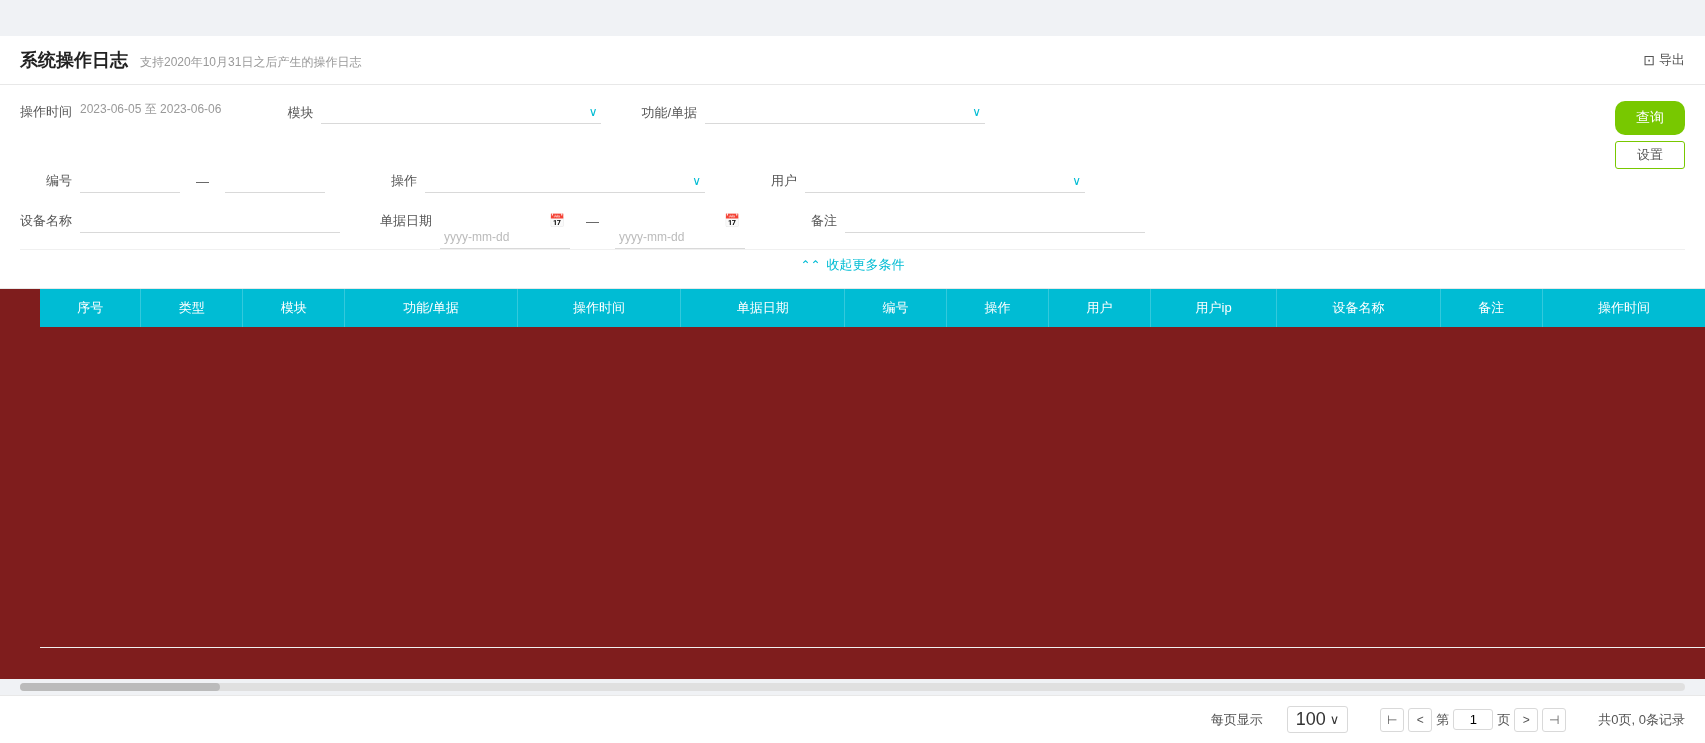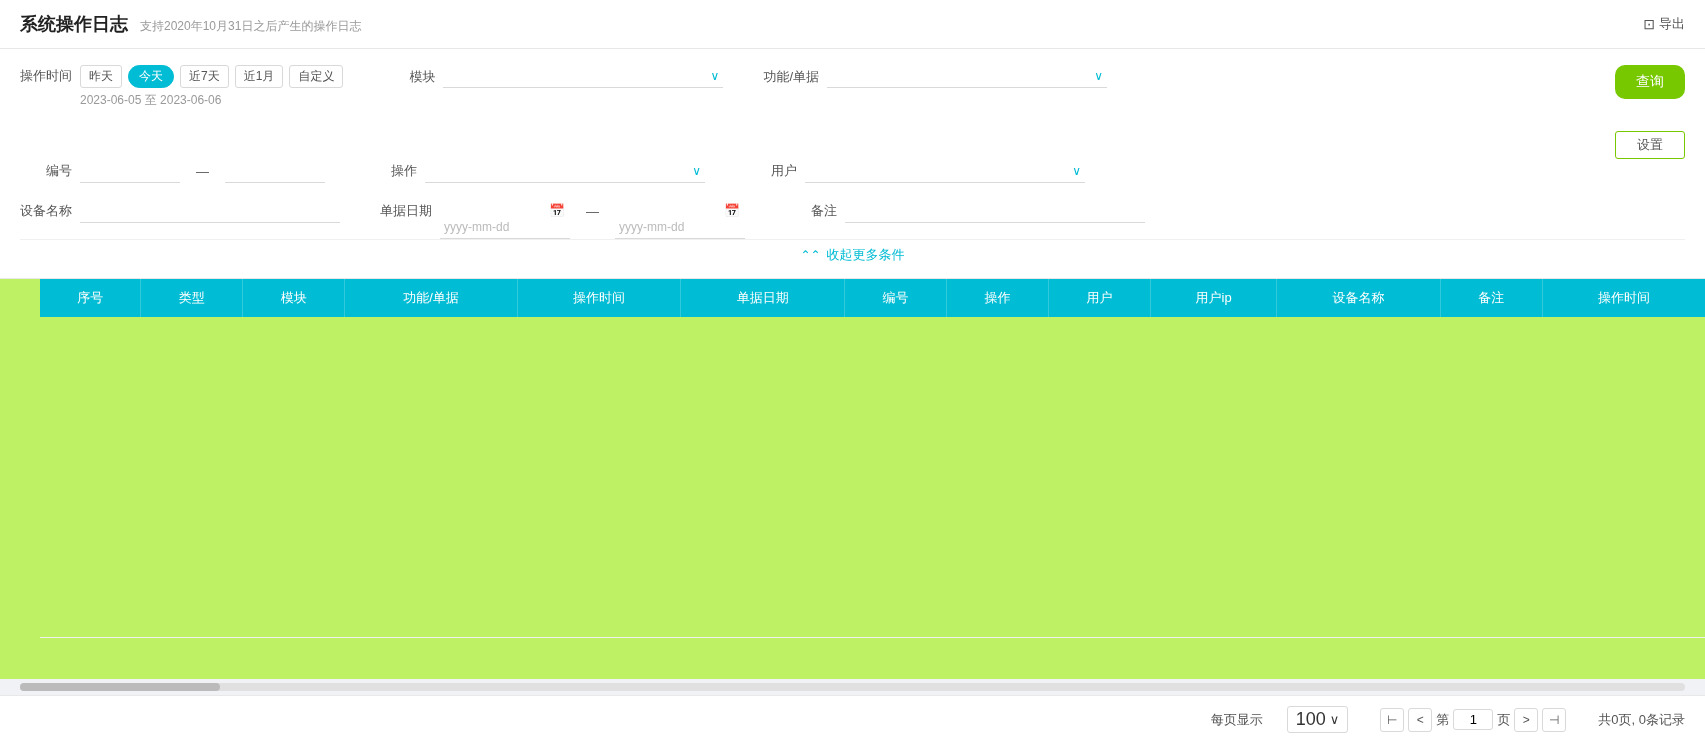--- a/index.html
+++ b/index.html
@@ -1,21 +1,21 @@
 <!DOCTYPE html>
 <html><head>
   <meta charset="utf-8">
   <style>
     * { box-sizing: border-box; margin: 0; padding: 0; }
     body { font-family: 'Microsoft YaHei', Arial, sans-serif; font-size: 13px; background: #f0f2f5; color: #333; }
 
     .page-wrapper { width: 1705px; min-height: 743px; background: #f0f2f5; display: flex; flex-direction: column; }
 
     
-    .page-header { display: flex; align-items: center; justify-content: space-between; padding: 12px 20px; background: #fff; border-bottom: 1px solid #e8e8e8; }
+    .page-header { display: flex; align-items: center; justify-content: space-between; padding: 12px 20px; background: #fff; border-bottom: 1px solid #e8e8e8; margin-top: 36px; }
     .header-left { display: flex; align-items: baseline; gap: 12px; }
     .page-title { font-size: 18px; font-weight: bold; color: #222; }
     .page-subtitle { font-size: 12px; color: #999; }
     .export-btn { display: flex; align-items: center; gap: 4px; color: #555; font-size: 13px; cursor: pointer; }
     .export-icon { font-size: 14px; }
 
     
     .filter-area { background: #fff; margin: 0; padding: 16px 20px 8px; border-bottom: 1px solid #e8e8e8; }
     .filter-label { color: #555; white-space: nowrap; min-width: 52px; text-align: right; }
     .filter-label-wide { min-width: 52px; }
@@ -35,42 +35,42 @@
     .select-box-wide { min-width: 280px; }
     .select-placeholder { color: #bbb; flex: 1; }
     .select-arrow { color: #00bcd4; font-size: 12px; margin-left: 4px; }
 
     
     .function-filter { display: flex; align-items: center; gap: 8px; flex: 0 0 auto; margin-right: 20px; }
 
     
     .action-buttons { display: flex; flex-direction: column; gap: 6px; margin-left: auto; }
     .query-btn { background: #78c800; color: #fff; border: none; border-radius: 10px; padding: 8px 20px; font-size: 14px; cursor: pointer; min-width: 70px; }
-    .settings-btn { background: #fff; color: #555; border: 1px solid #78c800; border-radius: 3px; padding: 4px 16px; font-size: 13px; cursor: pointer; min-width: 70px; text-align: center; margin-top: 26px; }
+    .settings-btn { background: #fff; color: #555; border: 1px solid #78c800; border-radius: 3px; padding: 4px 16px; font-size: 13px; cursor: pointer; min-width: 70px; text-align: center; }
     .number-filter { display: flex; align-items: center; gap: 8px; margin-right: 40px; }
     .number-input { border: none; border-bottom: 1px solid #d9d9d9; outline: none; width: 100px; padding: 4px 0; font-size: 13px; color: #333; background: transparent; }
     .dash { margin: 0 8px; color: #555; }
     .operation-filter { display: flex; align-items: center; gap: 8px; margin-right: 40px; }
     .user-filter { display: flex; align-items: center; gap: 8px; }
     .device-filter { display: flex; align-items: center; gap: 8px; margin-right: 40px; }
     .device-input { border: none; border-bottom: 1px solid #d9d9d9; outline: none; width: 260px; padding: 4px 0; font-size: 13px; background: transparent; }
     .date-filter { display: flex; align-items: center; gap: 8px; margin-right: 40px; }
     .date-input-wrap { display: flex; align-items: center; border-bottom: 1px solid #d9d9d9; padding: 4px 4px; min-width: 130px; gap: 4px; }
     .date-placeholder { color: #bbb; font-size: 12px; flex: 1; margin-top: 33px; }
     .calendar-icon { color: #00bcd4; font-size: 13px; }
     .remark-filter { display: flex; align-items: center; gap: 8px; }
     .remark-input { border: none; border-bottom: 1px solid #d9d9d9; outline: none; width: 300px; padding: 4px 0; font-size: 13px; background: transparent; }
 
     
     .collapse-bar { text-align: center; padding: 6px; background: #fff; border-top: 1px solid #f0f0f0; }
     .collapse-btn { display: inline-flex; align-items: center; gap: 6px; color: #00bcd4; font-size: 13px; cursor: pointer; }
     .collapse-icon { font-size: 12px; }
 
     
-    .table-area { background: #bef264; flex: 1; padding-left: 40px; }
+    .table-area { background: #7f1d1d; flex: 1; padding-left: 40px; }
     .data-table { width: 100%; border-collapse: collapse; }
     .data-table thead tr { background: #00bcd4; }
     .data-table thead th { color: #fff; padding: 10px 8px; font-weight: normal; font-size: 13px; text-align: center; white-space: nowrap; border-right: 1px solid rgba(255,255,255,0.2); }
     .data-table thead th:last-child { border-right: none; }
     .data-table tbody tr:nth-child(even) { background: #f9f9f9; }
     .data-table tbody td { padding: 8px; text-align: center; border-bottom: 1px solid #f0f0f0; font-size: 13px; color: #555; }
 
     
     .empty-body { height: 320px; }
 
@@ -112,27 +112,20 @@
     </div>
   </div>
 
   <div class="filter-area">
 
     <div class="row1">
 
       <div class="time-filter-group">
         <div class="time-label">操作时间</div>
         <div class="time-options">
-          <div class="time-buttons">
-            <button class="time-btn">昨天</button>
-            <button class="time-btn active">今天</button>
-            <button class="time-btn">近7天</button>
-            <button class="time-btn">近1月</button>
-            <button class="time-btn">自定义</button>
-          </div>
           <div class="time-range-text">2023-06-05 至 2023-06-06</div>
         </div>
       </div>
 
       <div class="module-filter">
         <span class="filter-label">模块</span>
         <div class="select-box select-box-wide">
           <span class="select-placeholder"></span>
           <span class="select-arrow">∨</span>
         </div>

